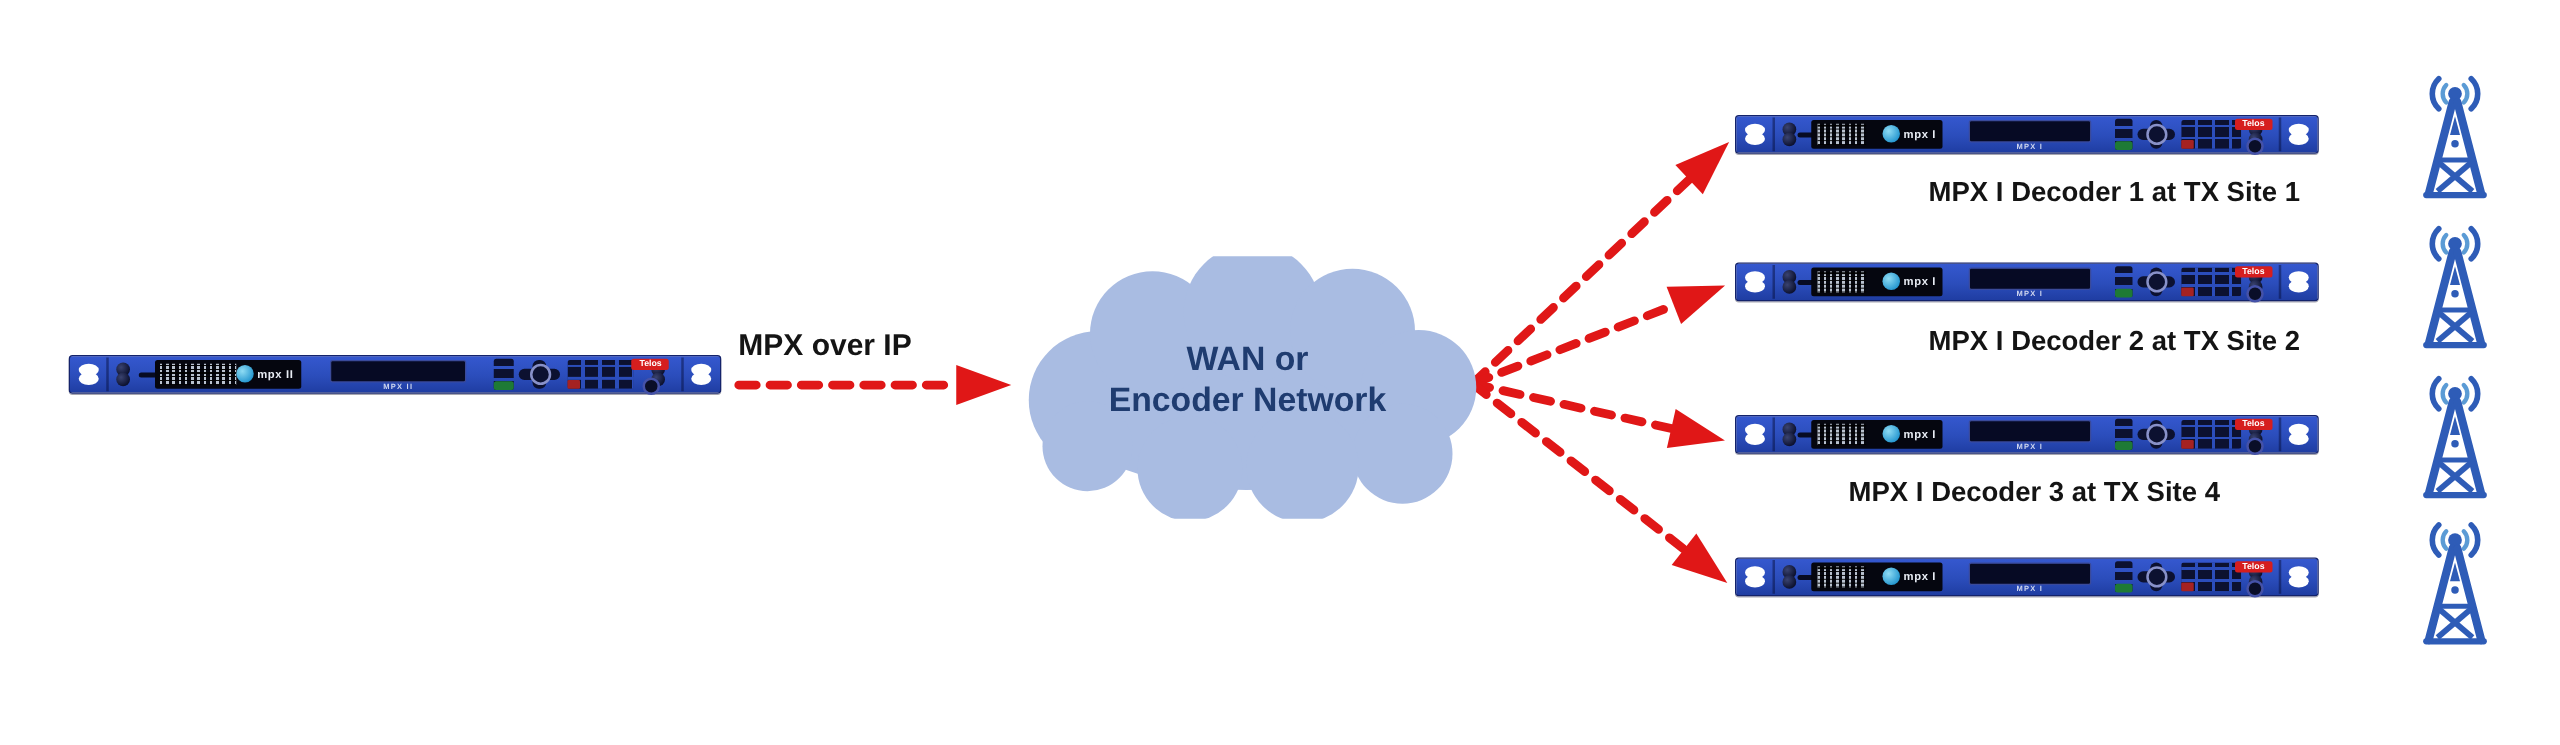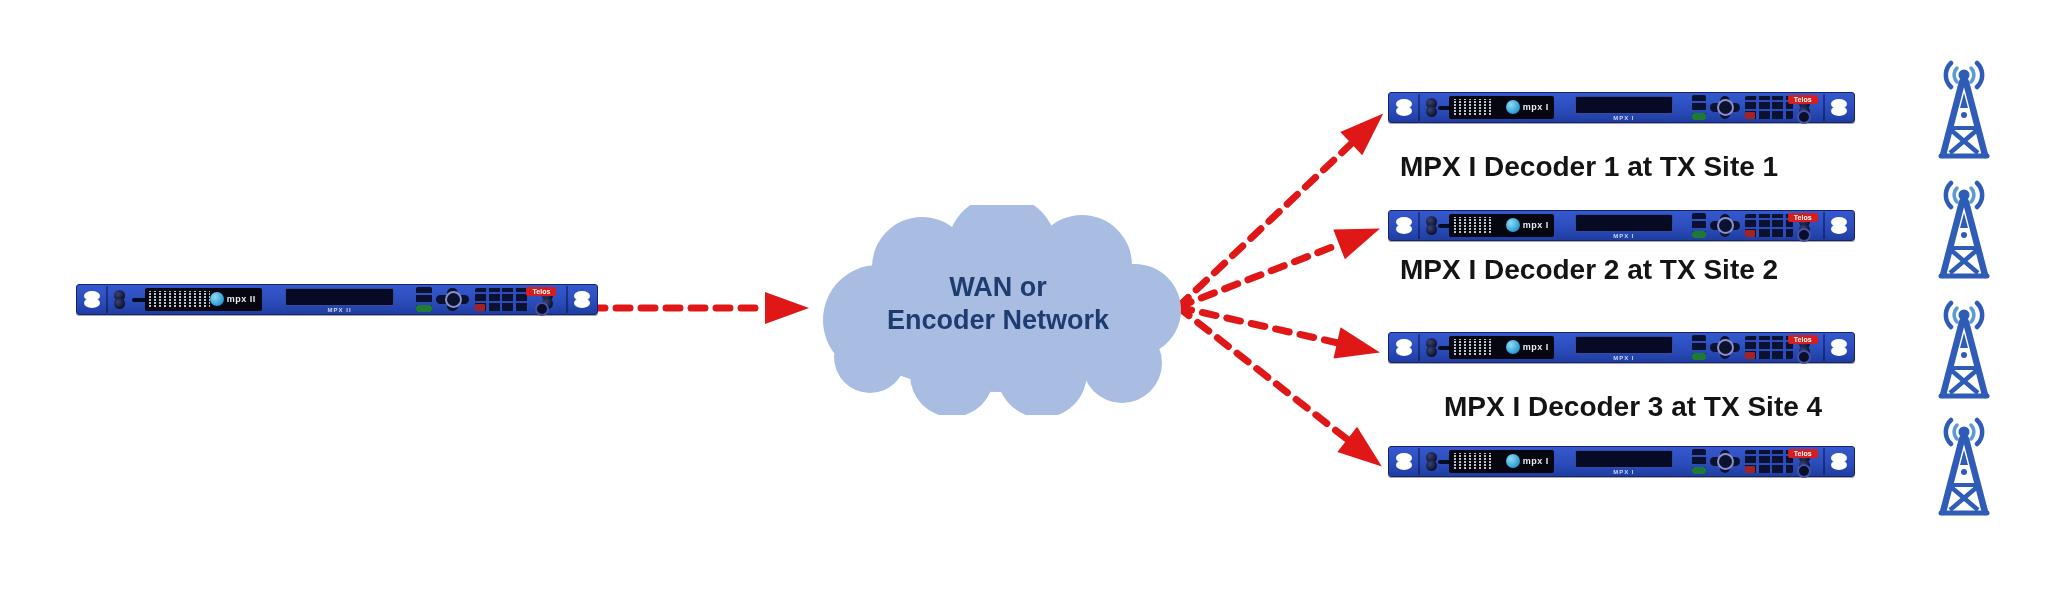--- a/index.html
+++ b/index.html
@@ -4,22 +4,22 @@
 <style>
   html,body{margin:0;padding:0;background:#ffffff;}
   #canvas{
     position:relative;width:2048px;height:596px;background:#ffffff;overflow:hidden;
     font-family:"Liberation Sans", sans-serif;
   }
   .abs{position:absolute;}
 
   
   .caption{
-    position:absolute;text-align:left;font-weight:bold;color:#141414;
-    font-size:28px;letter-spacing:0px;white-space:nowrap;margin-top:10px;
+    position:absolute;text-align:right;font-weight:bold;color:#141414;
+    font-size:22px;letter-spacing:0px;white-space:nowrap;
   }
   .link-label{
     position:absolute;text-align:center;font-weight:bold;color:#141414;
     font-size:24px;white-space:nowrap;
   }
   .cloud-text{
     position:absolute;text-align:center;font-weight:bold;color:#1f3c70;
     font-size:27px;line-height:33px;white-space:nowrap;
   }
 
@@ -131,22 +131,23 @@
       <circle cx="242" cy="168" r="45"></circle>
       <circle cx="152" cy="170" r="42"></circle>
       <circle cx="70" cy="152" r="36"></circle>
     </g>
   </svg>
   <div class="cloud-text" style="left:848px;top:271px;width:300px">
     <div>WAN or</div>
     <div>Encoder Network</div>
   </div>
 
-
-  <div class="device enc" style="left:76px;top:284px;width:522px">
+  <div class="link-label" style="left:565px;top:263px;width:190px">MPX over IP</div>
+
+  <div class="device enc" style="left:55px;top:284px;width:522px">
     <div class="hole tl"></div>
     <div class="hole bl"></div>
     <div class="hole tr"></div>
     <div class="hole br"></div>
     <div class="eardiv l"></div>
     <div class="eardiv r"></div>
     <div class="screw s1"></div>
     <div class="screw s2"></div>
     <div class="screw s3"></div>
     <div class="screw s4"></div>
@@ -228,21 +229,21 @@
     <div class="keys">
       <div class="keycol"></div>
       <div class="dpad">
           <div class="ok"></div>
         </div>
       <div class="grid"></div>
       <div class="brand">Telos</div>
       <div class="knob"></div>
     </div>
   </div>
-  <div class="caption" style="left:1400px;top:244px;width:440px">MPX I Decoder 2 at TX Site 2</div>
+  <div class="caption" style="left:1400px;top:260px;width:440px">MPX I Decoder 2 at TX Site 2</div>
 
   <div class="device dec" style="left:1388px;top:332px;width:467px">
     <div class="hole tl"></div>
     <div class="hole bl"></div>
     <div class="hole tr"></div>
     <div class="hole br"></div>
     <div class="eardiv l"></div>
     <div class="eardiv r"></div>
     <div class="screw s1"></div>
     <div class="screw s2"></div>
@@ -261,21 +262,21 @@
     <div class="keys">
       <div class="keycol"></div>
       <div class="dpad">
           <div class="ok"></div>
         </div>
       <div class="grid"></div>
       <div class="brand">Telos</div>
       <div class="knob"></div>
     </div>
   </div>
-  <div class="caption" style="left:1444px;top:381px;width:440px">MPX I Decoder 3 at TX Site 4</div>
+  <div class="caption" style="left:1336px;top:381px;width:440px">MPX I Decoder 3 at TX Site 4</div>
 
   <div class="device dec" style="left:1388px;top:446px;width:467px">
     <div class="hole tl"></div>
     <div class="hole bl"></div>
     <div class="hole tr"></div>
     <div class="hole br"></div>
     <div class="eardiv l"></div>
     <div class="eardiv r"></div>
     <div class="screw s1"></div>
     <div class="screw s2"></div>

